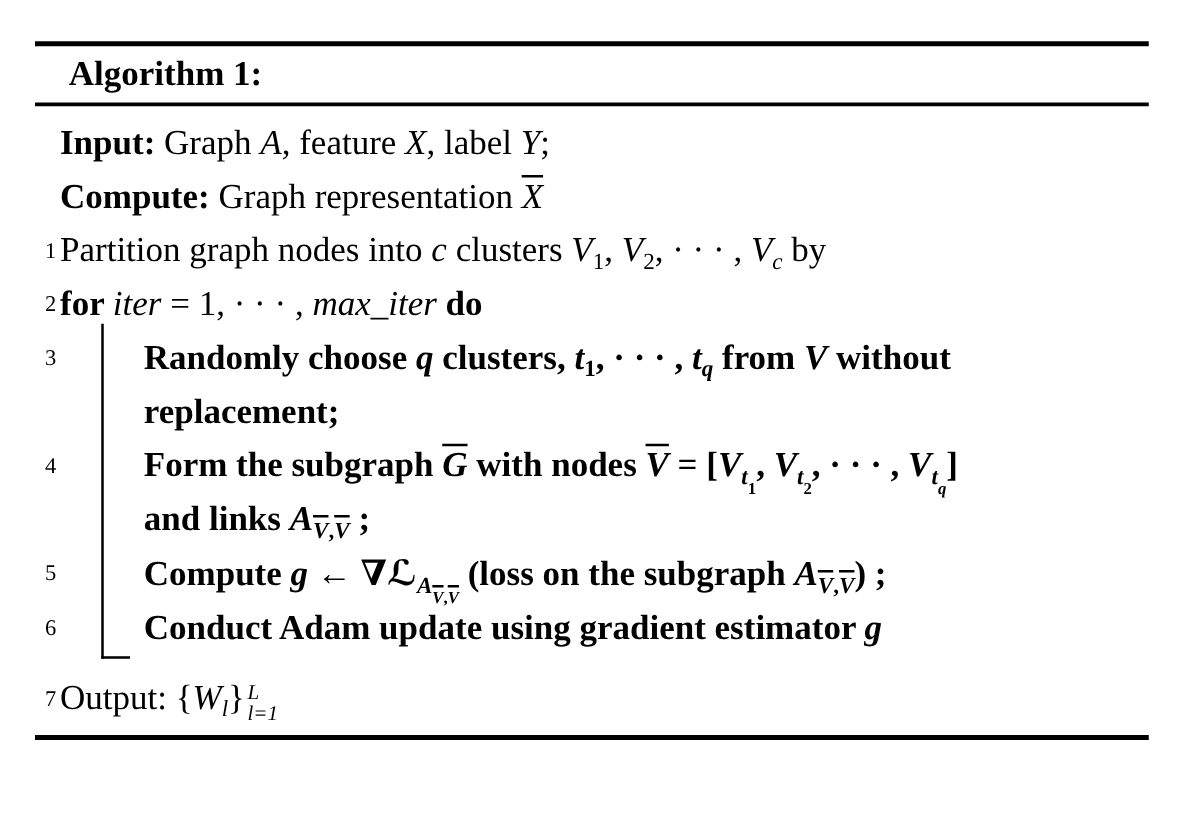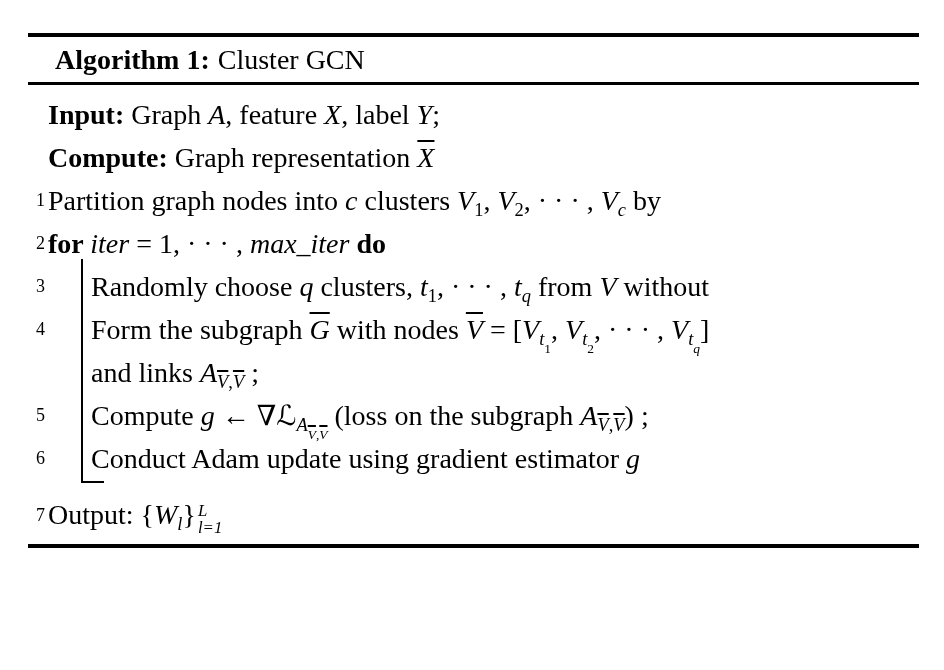--- a/index.html
+++ b/index.html
@@ -9,21 +9,21 @@
   .rule{background:#000;}
   .rule.thick{height:4px;}
   .rule.mid{height:3px;}
   .title{height:45px;display:flex;align-items:center;padding-left:27px;font-size:28px;}
   .title .name{margin-left:8px;}
   .algo-body{position:relative;padding:8px 0 4px 0;}
   .line{position:relative;line-height:43px;font-size:28px;}
   .num{position:absolute;left:0;top:0;width:17px;text-align:right;font-size:18px;line-height:inherit;}
   .line .content{display:block;white-space:nowrap;}
   .l0 .content{margin-left:20px;}
-  .l1 .content{margin-left:63px;}
+  .l1 .content{margin-left:87px;font-weight:bold;}
   .loop{position:relative;}
   .loop-rule{position:absolute;left:53px;top:-6px;bottom:-3px;width:21px;
              border-left:2.5px solid #000;border-bottom:2.5px solid #000;}
   .post{padding-top:10px;}
   .post .line{line-height:50px;}
   
   .b{font-weight:bold;}
   .i{font-style:italic;}
   .cal{font-style:italic;}
   .scr{font-family:"DejaVu Serif","DejaVu Sans",serif;}
@@ -35,21 +35,20 @@
   .stack .srow{display:block;}
 </style>
 </head>
 <body>
 
 <div class="page">
   <div class="algo">
     <div class="rule thick"></div>
     <div class="title">
       <span class="b">Algorithm 1:</span>
-      <span class="name">Cluster GCN</span>
     </div>
     <div class="rule mid"></div>
     <div class="algo-body">
       <div>
           <div class="line l0">
             <span class="num"></span>
             <span class="content"><span class="seg b">Input:</span><span class="seg"> Graph </span><span class="seg i">A</span><span class="seg">, feature </span><span class="seg i">X</span><span class="seg">, label </span><span class="seg i">Y</span><span class="seg">;</span></span>
           </div>
           <div class="line l0">
             <span class="num"></span>
@@ -67,20 +66,24 @@
           </div>
         </div>
       <div class="loop">
         <div class="loop-rule"></div>
         <div>
             <div class="line l1">
               <span class="num">3</span>
               <span class="content"><span class="seg">Randomly choose </span><span class="seg i">q</span><span class="seg"> clusters, </span><span class="seg i">t</span><span class="seg sub">1</span><span class="seg">, · · · , </span><span class="seg i">t</span><span class="seg sub i">q</span><span class="seg"> from </span><span class="seg cal">V</span><span class="seg"> without</span></span>
             </div>
             <div class="line l1">
+              <span class="num"></span>
+              <span class="content"><span class="seg">replacement;</span></span>
+            </div>
+            <div class="line l1">
               <span class="num">4</span>
               <span class="content"><span class="seg">Form the subgraph </span><span class="seg i bar">G</span><span class="seg"> with nodes </span><span class="seg cal bar">V</span><span class="seg"> = [</span><span class="seg cal">V</span><span class="seg sub i">t</span><span class="seg sub2">1</span><span class="seg">, </span><span class="seg cal">V</span><span class="seg sub i">t</span><span class="seg sub2">2</span><span class="seg">, · · · , </span><span class="seg cal">V</span><span class="seg sub i">t</span><span class="seg sub2 i">q</span><span class="seg">]</span></span>
             </div>
             <div class="line l1">
               <span class="num"></span>
               <span class="content"><span class="seg">and links </span><span class="seg i">A</span><span class="seg sub cal bar">V</span><span class="seg sub">,</span><span class="seg sub cal bar">V</span><span class="seg"> ;</span></span>
             </div>
             <div class="line l1">
               <span class="num">5</span>
               <span class="content"><span class="seg">Compute </span><span class="seg i">g</span><span class="seg"> ← </span><span class="seg">∇</span><span class="seg scr">ℒ</span><span class="seg sub i">A</span><span class="seg sub2 cal bar">V</span><span class="seg sub2">,</span><span class="seg sub2 cal bar">V</span><span class="seg"> (loss on the subgraph </span><span class="seg i">A</span><span class="seg sub cal bar">V</span><span class="seg sub">,</span><span class="seg sub cal bar">V</span><span class="seg">) ;</span></span>

